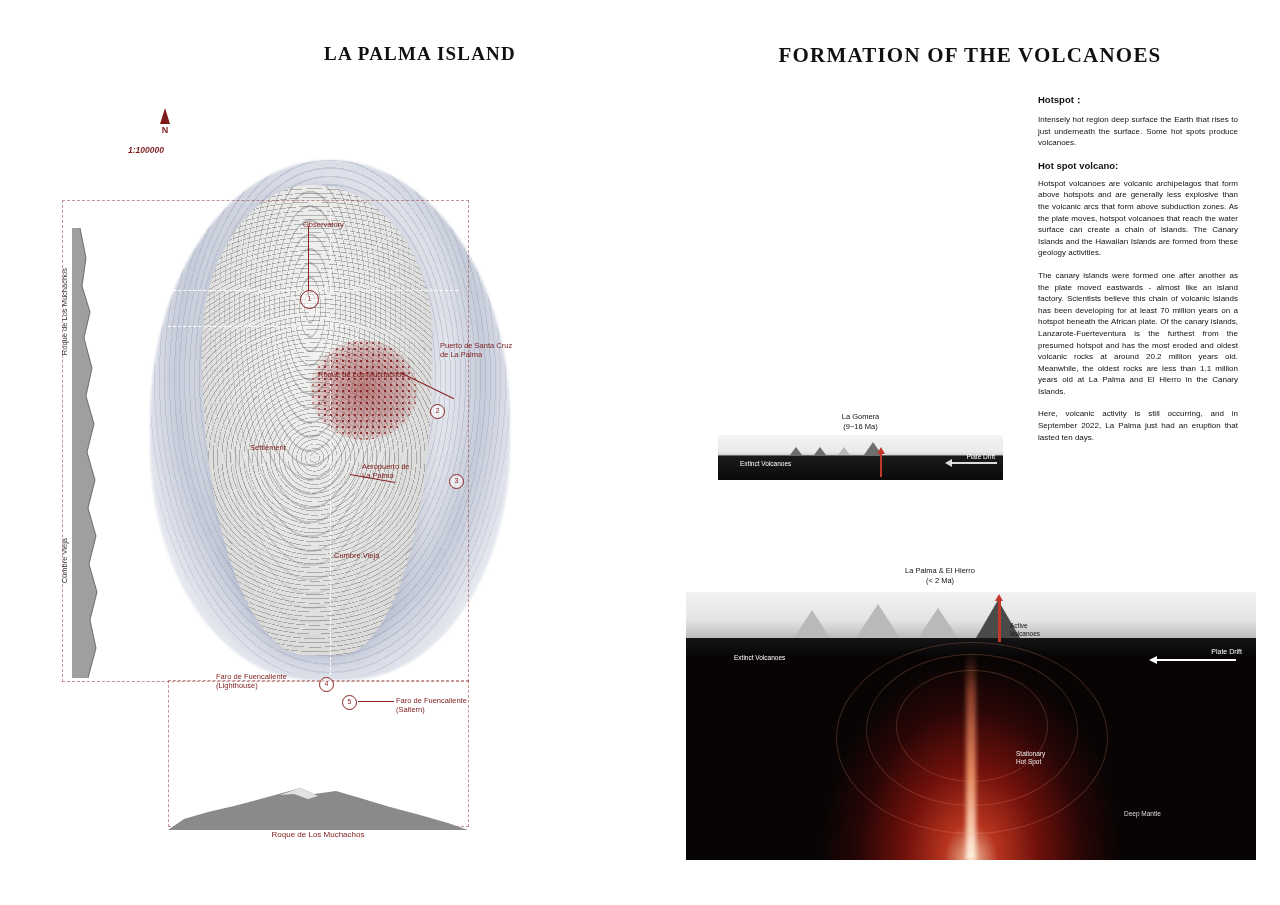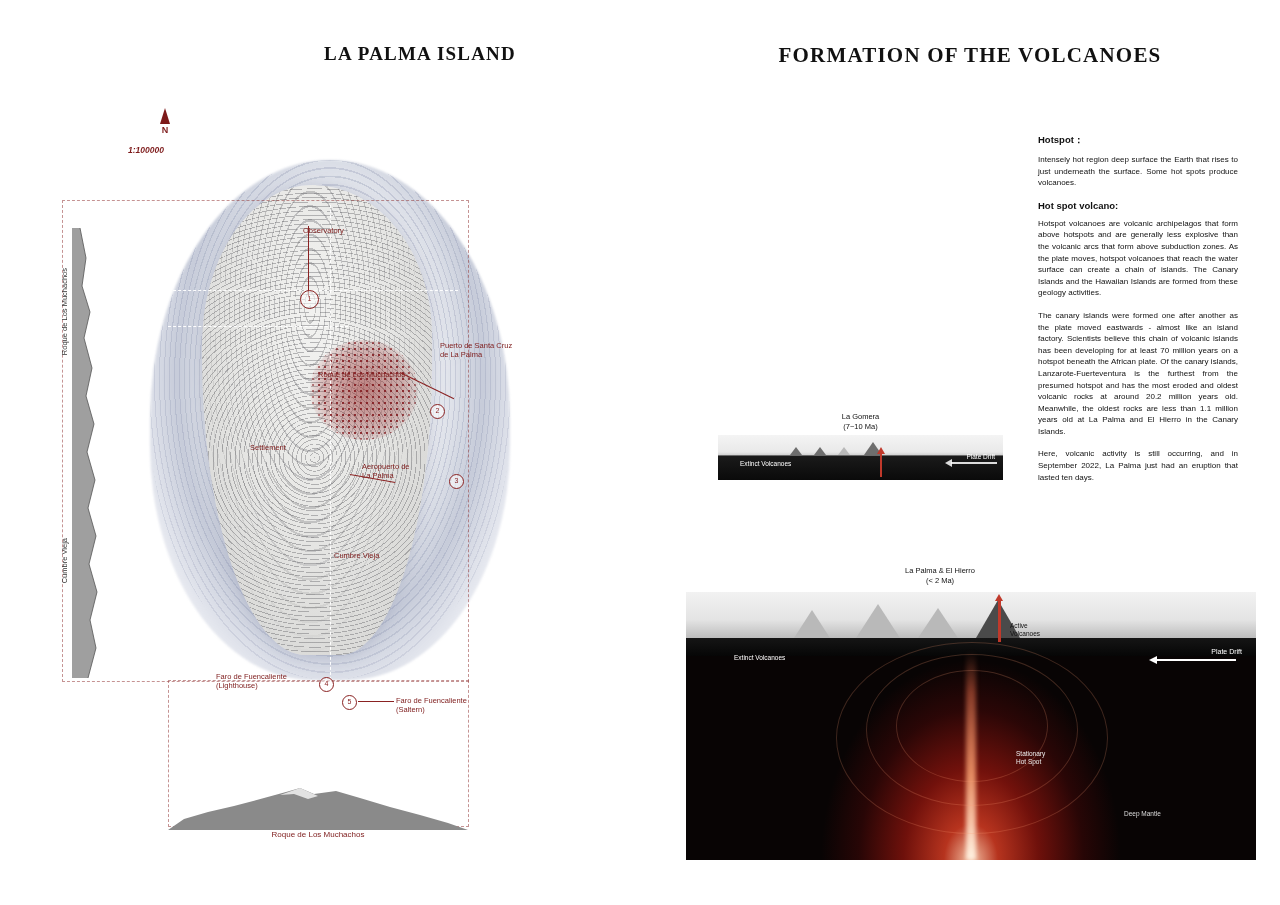--- a/index.html
+++ b/index.html
@@ -269,21 +269,21 @@
     border-right: 7px solid rgba(255,255,255,0.85);
   }
   .img-tag {
     position: absolute;
     font-size: 6.5px;
     color: #ffffff;
     white-space: nowrap;
   }
 
   
-  #text-col { position: absolute; left: 378px; top: 94px; width: 200px; margin-top: 40px; }
+  #text-col { position: absolute; left: 378px; top: 94px; width: 200px; }
   .txt-h {
     font-size: 9.5px;
     font-weight: bold;
     color: #111;
     margin-bottom: 7px;
   }
   .txt-p {
     font-size: 8px;
     line-height: 1.45;
     color: #111;
@@ -369,21 +369,21 @@
     </div>
   </div>
 
   <div class="frame-dashed" style="left:62px; top:200px; width:405px; height:480px;"></div>
   <div class="frame-dashed" style="left:168px; top:680px; width:299px; height:145px;"></div>
 
   <div class="grid-line grid-h" style="left:168px; top:290px; width:290px;"></div>
   <div class="grid-line grid-h" style="left:168px; top:326px; width:180px;"></div>
   <div class="grid-line grid-v" style="left:330px; top:205px; height:475px;"></div>
 
-  <div class="map-label" style="left:303px; top:226px;">Observatory</div>
+  <div class="map-label" style="left:303px; top:220px;">Observatory</div>
   <div class="leader" style="left:308px; top:226px; width:1px; height:70px; background:#8a2222;"></div>
   <div class="marker big" style="left:300px; top:290px;">1</div>
 
   <div class="map-label" style="left:318px; top:370px;">Roque de Los Muchachos</div>
 
   <div class="map-label" style="left:440px; top:341px;">Puerto de Santa Cruz
 de La Palma</div>
   <div class="leader" style="left:400px; top:372px; width:60px; transform:rotate(26deg);"></div>
   <div class="marker" style="left:430px; top:404px;">2</div>
 
@@ -418,21 +418,21 @@
   <div id="profile-bottom-label">Roque de Los Muchachos</div>
 </div>
 
 <div id="right-panel">
 
 
 
 
   <div class="stage" style="left:58px; top:412px;">
     <div class="stage-caption">La Gomera</div>
-    <div class="stage-caption" style="margin-top:-3px;">(7~10 Ma)</div>
+    <div class="stage-caption" style="margin-top:-3px;">(9~16 Ma)</div>
     <div class="stage-img">
       <div class="crust"></div>
       <div class="sea-line"></div>
       <div class="cone" style="left:146px;"></div>
       <div class="cone small snow" style="left:120px;"></div>
       <div class="cone small" style="left:96px;"></div>
       <div class="cone small" style="left:72px;"></div>
       <div class="red-arrow" style="left:162px; height:24px;"></div>
       <div class="white-arrow" style="right:6px; width:46px;"></div>
       <div class="img-tag" style="left:22px; top:56%;">Extinct Volcanoes</div>

